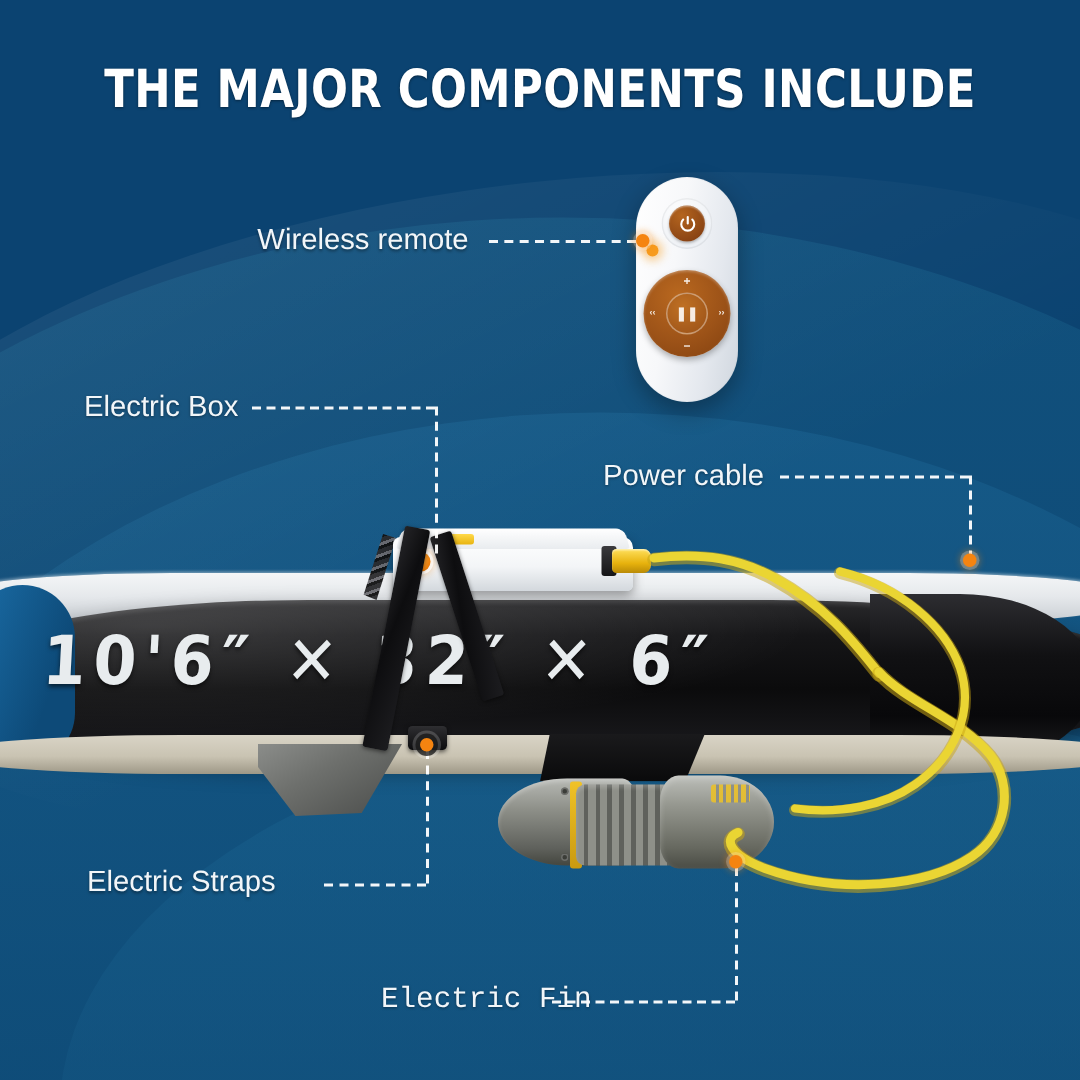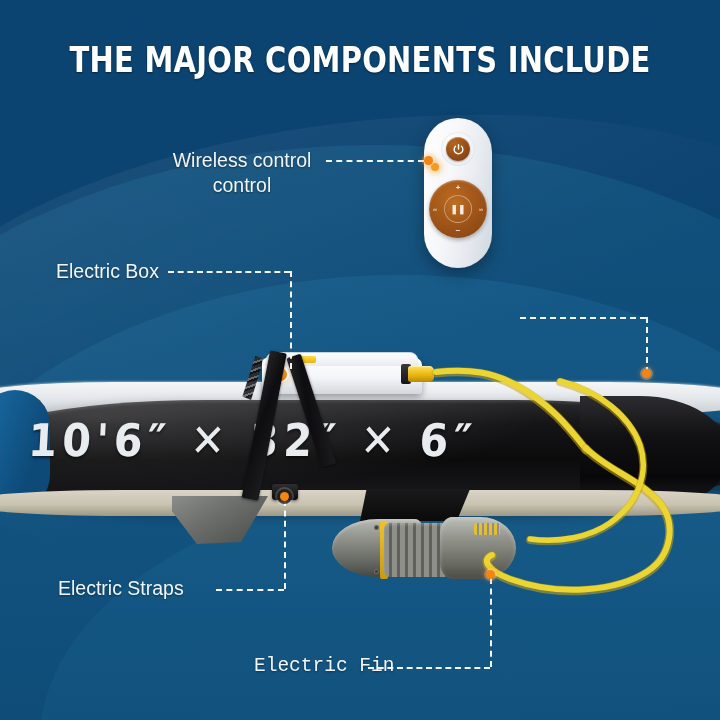--- a/index.html
+++ b/index.html
@@ -394,30 +394,30 @@
       <div class="gly up">+</div>
       <div class="gly down">−</div>
       <div class="gly left">‹‹</div>
       <div class="gly right">››</div>
       <div class="ring"></div>
       <div class="gly mid">❚❚</div>
     </div>
   </div>
 
   <div class="label two-line" style="left:166px; top:148px; width:152px;">
-    <div>Wireless control</div>
-    <div>control</div>
+    <div>Wireless remote</div>
   </div>
   <div class="dash-h" style="left:326px; top:160px; width:98px;"></div>
   <div class="dot" style="left:424px; top:156px;"></div>
 
   <div class="label" style="left:56px; top:259px;">Electric Box</div>
   <div class="dash-h" style="left:168px; top:271px; width:122px;"></div>
   <div class="dash-v" style="left:290px; top:271px; height:98px;"></div>
 
+  <div class="label" style="left:402px; top:305px;">Power cable</div>
   <div class="dash-h" style="left:520px; top:317px; width:126px;"></div>
   <div class="dash-v" style="left:646px; top:317px; height:56px;"></div>
   <div class="dot" style="left:642px; top:369px;"></div>
 
   <div class="label" style="left:58px; top:576px;">Electric Straps</div>
   <div class="dash-h" style="left:216px; top:589px; width:68px;"></div>
   <div class="dash-v" style="left:284px; top:500px; height:89px;"></div>
   <div class="dot ringed" style="left:280px; top:492px;"></div>
 
   <div class="label" style="left:254px; top:654px;font-family:Liberation Mono, monospace;">Electric Fin</div>

